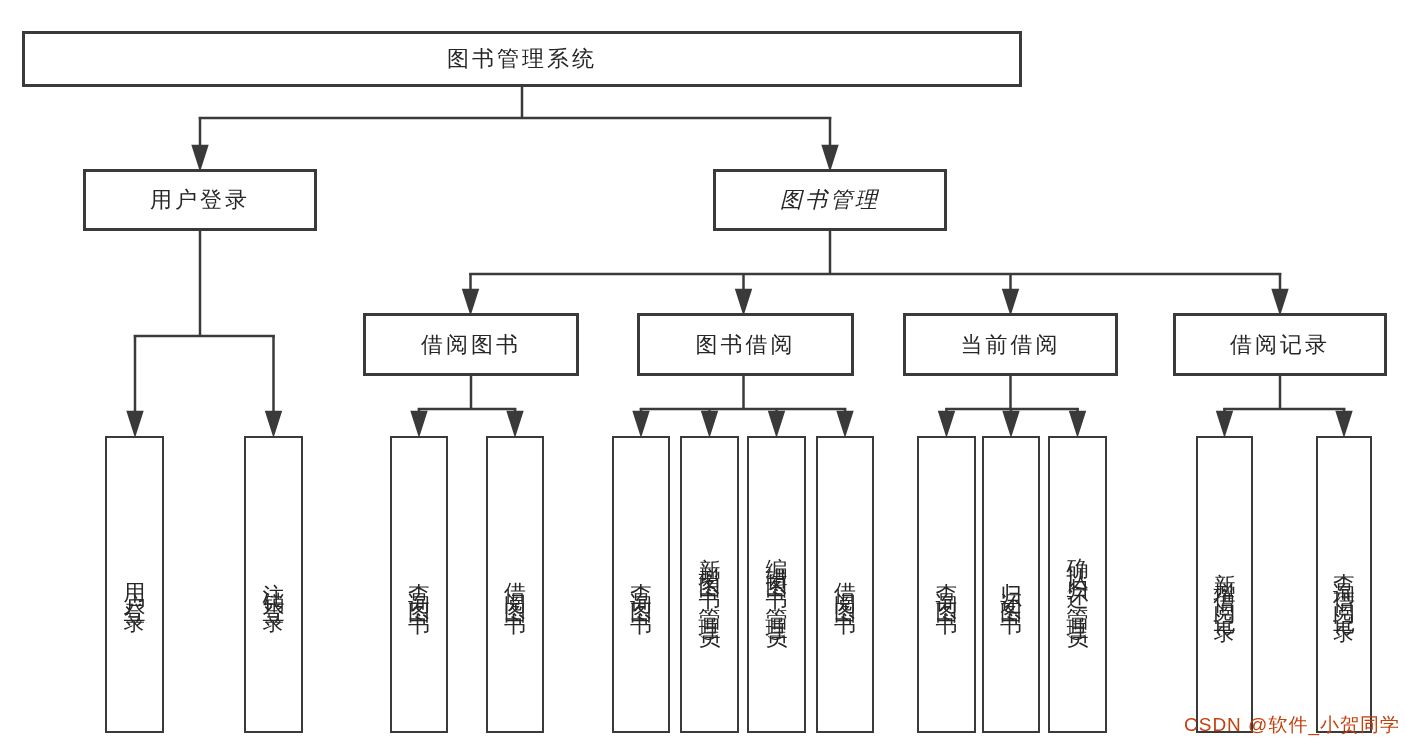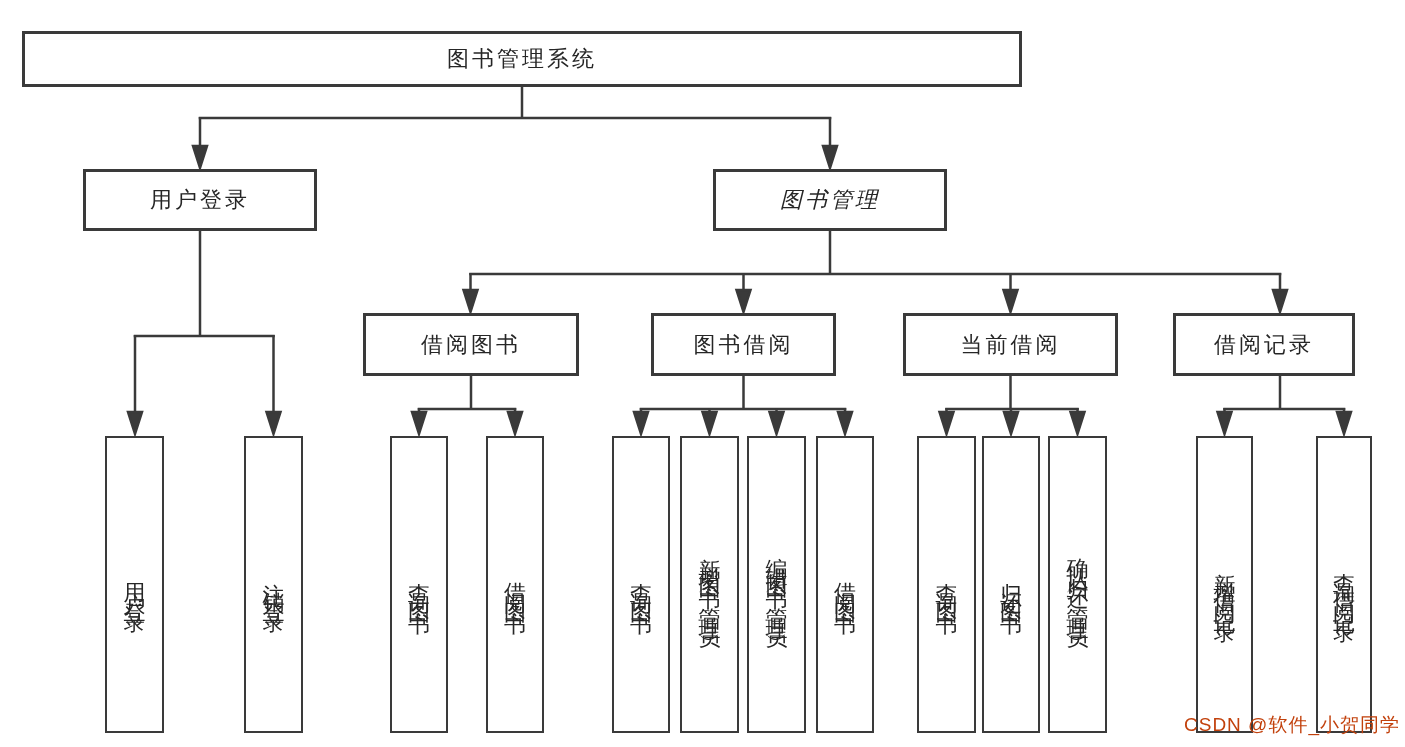--- a/index.html
+++ b/index.html
@@ -144,27 +144,27 @@
   <div class="node h" style="left:83px; top:169px; width:234px; height:62px;">
     <span>用户登录</span>
   </div>
   <div class="node h" style="left:713px; top:169px; width:234px; height:62px;font-style:italic;">
     <span>图书管理</span>
   </div>
 
   <div class="node h" style="left:363px; top:313px; width:216px; height:63px;">
     <span>借阅图书</span>
   </div>
-  <div class="node h" style="left:651px; top:313px; width:185px; height:63px;justify-content:center;">
+  <div class="node h" style="left:637px; top:313px; width:217px; height:63px;justify-content:center;">
     <span>图书借阅</span>
   </div>
   <div class="node h" style="left:903px; top:313px; width:215px; height:63px;justify-content:center;">
     <span>当前借阅</span>
   </div>
-  <div class="node h" style="left:1173px; top:313px; width:182px; height:63px;">
+  <div class="node h" style="left:1173px; top:313px; width:214px; height:63px;">
     <span>借阅记录</span>
   </div>
 
   <div class="node v" style="left:105px; top:436px; width:59px; height:297px;">
     <span>用户登录</span>
   </div>
   <div class="node v" style="left:244px; top:436px; width:59px; height:297px;">
     <span>注销登录</span>
   </div>
 

